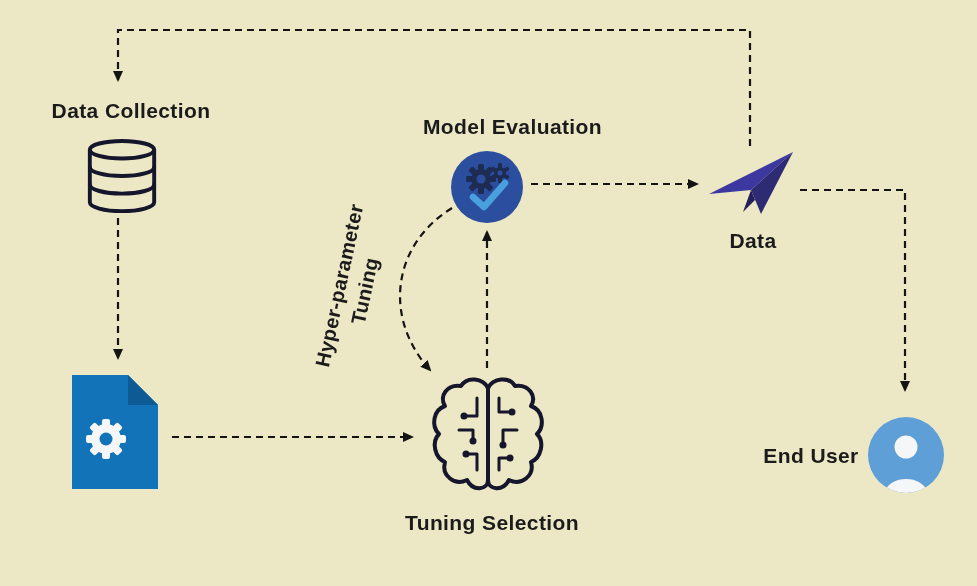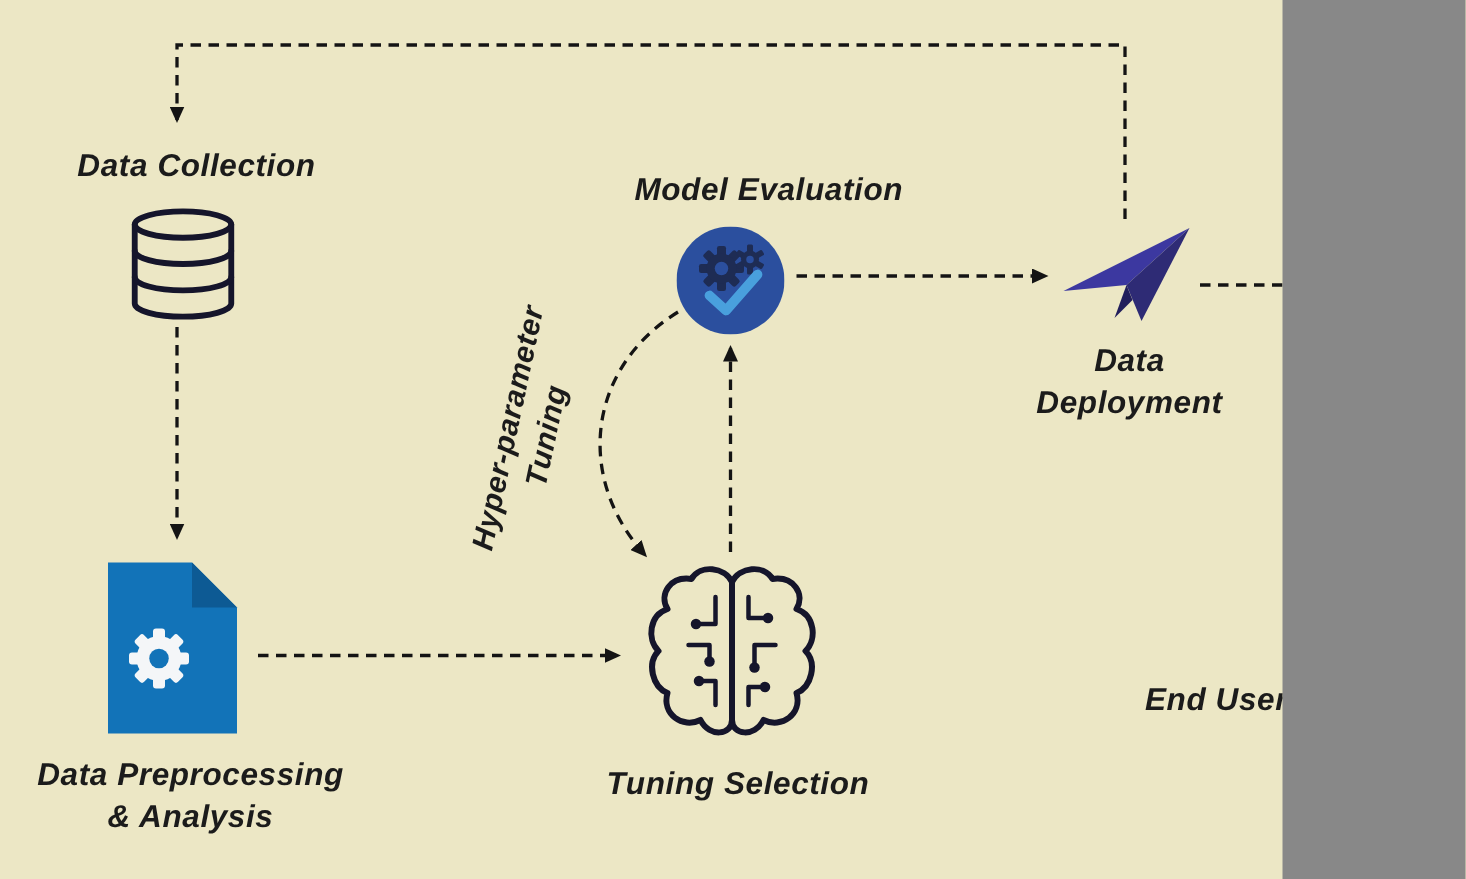--- a/index.html
+++ b/index.html
@@ -4,22 +4,22 @@
 <style>
   :root{
     --background:#ece7c5; --text:#1b1b1b; --arrow:#141414; --icon-outline:#15152b;
     --doc-blue:#1273b8; --doc-blue-dark:#0d5a94; --eval-blue:#2b4f9e; --gear-dark:#1e2c54;
     --check-blue:#49a0dd; --plane-dark:#2e2b75; --plane-mid:#3c38a0; --plane-deep:#221f5c;
     --user-blue:#5e9fd8; --white:#f4f6f8;
   }
   *{box-sizing:border-box;}
   body{margin:0;background:#888;}
   .canvas{
-    position:relative;width:855px;height:586px;background:var(--background);
-    font-family:"Liberation Sans",sans-serif;overflow:hidden;font-style:italic;
+    position:relative;width:977px;height:586px;background:var(--background);
+    font-family:"Liberation Sans",sans-serif;overflow:hidden;
   }
   .label{
     position:absolute;transform:translateX(-50%);color:var(--text);
     font-weight:700;font-size:21px;letter-spacing:.4px;white-space:nowrap;text-align:center;
   }
   .label span{display:block;line-height:28px;}
   .rotated-label{
     position:absolute;left:352px;top:288px;
     transform:translate(-50%,-50%) rotate(-78deg);
     color:var(--text);font-weight:700;font-size:20px;letter-spacing:.4px;
@@ -76,24 +76,20 @@
         <rect x="34" y="46" width="8" height="12" rx="2" transform="rotate(135 38 66)"></rect>
         <rect x="34" y="46" width="8" height="12" rx="2" transform="rotate(180 38 66)"></rect>
         <rect x="34" y="46" width="8" height="12" rx="2" transform="rotate(225 38 66)"></rect>
         <rect x="34" y="46" width="8" height="12" rx="2" transform="rotate(270 38 66)"></rect>
         <rect x="34" y="46" width="8" height="12" rx="2" transform="rotate(315 38 66)"></rect>
         <circle cx="38" cy="66" r="15"></circle>
       </g>
       <circle cx="38" cy="66" r="6.5" fill="var(--doc-blue)"></circle>
     </svg>
   </div>
-  <div class="label" style="left:127px;top:503px;">
-    <span>Data Preprocessing</span>
-    <span>&amp; Analysis</span>
-  </div>
 
   <div class="rotated-label">
     <span>Hyper-parameter</span>
     <span>Tuning</span>
   </div>
 
   <div class="icon" style="left:429px;top:372px;">
     <svg width="118" height="128" viewBox="0 0 118 128">
       <path class="outline-stroke" d="M59 16 C54 6 38 4 32 14 C18 12 10 24 16 34 C4 38 2 54 10 62 C2 70 6 86 16 90 C12 104 26 114 38 108 C44 120 59 118 59 108"></path>
       <path class="outline-stroke" d="M59 16 C64 6 80 4 86 14 C100 12 108 24 102 34 C114 38 116 54 108 62 C116 70 112 86 102 90 C106 104 92 114 80 108 C74 120 59 118 59 108"></path>
@@ -146,24 +142,23 @@
 
   <div class="icon" style="left:705px;top:148px;">
     <svg width="92" height="74" viewBox="0 0 92 74">
       <polygon points="4,46 88,4 46,42" fill="var(--plane-mid)"></polygon>
       <polygon points="88,4 46,42 56,66" fill="var(--plane-dark)"></polygon>
       <polygon points="46,42 38,64 50,52" fill="var(--plane-deep)"></polygon>
     </svg>
   </div>
   <div class="label" style="left:753px;top:227px;">
     <span>Data</span>
-    <span>Deployment</span>
   </div>
 
-  <div class="label" style="left:811px;top:455px;">End User</div>
+  <div class="label" style="left:811px;top:444px;">End User</div>
   <div class="icon" style="left:868px;top:417px;">
     <svg width="76" height="76" viewBox="0 0 76 76">
       <defs>
           <clipPath id="userclip">
             <circle cx="38" cy="38" r="38"></circle>
           </clipPath>
         </defs>
       <circle cx="38" cy="38" r="38" fill="var(--user-blue)"></circle>
       <g clip-path="url(#userclip)" fill="var(--white)">
         <circle cx="38" cy="30" r="11.5"></circle>

